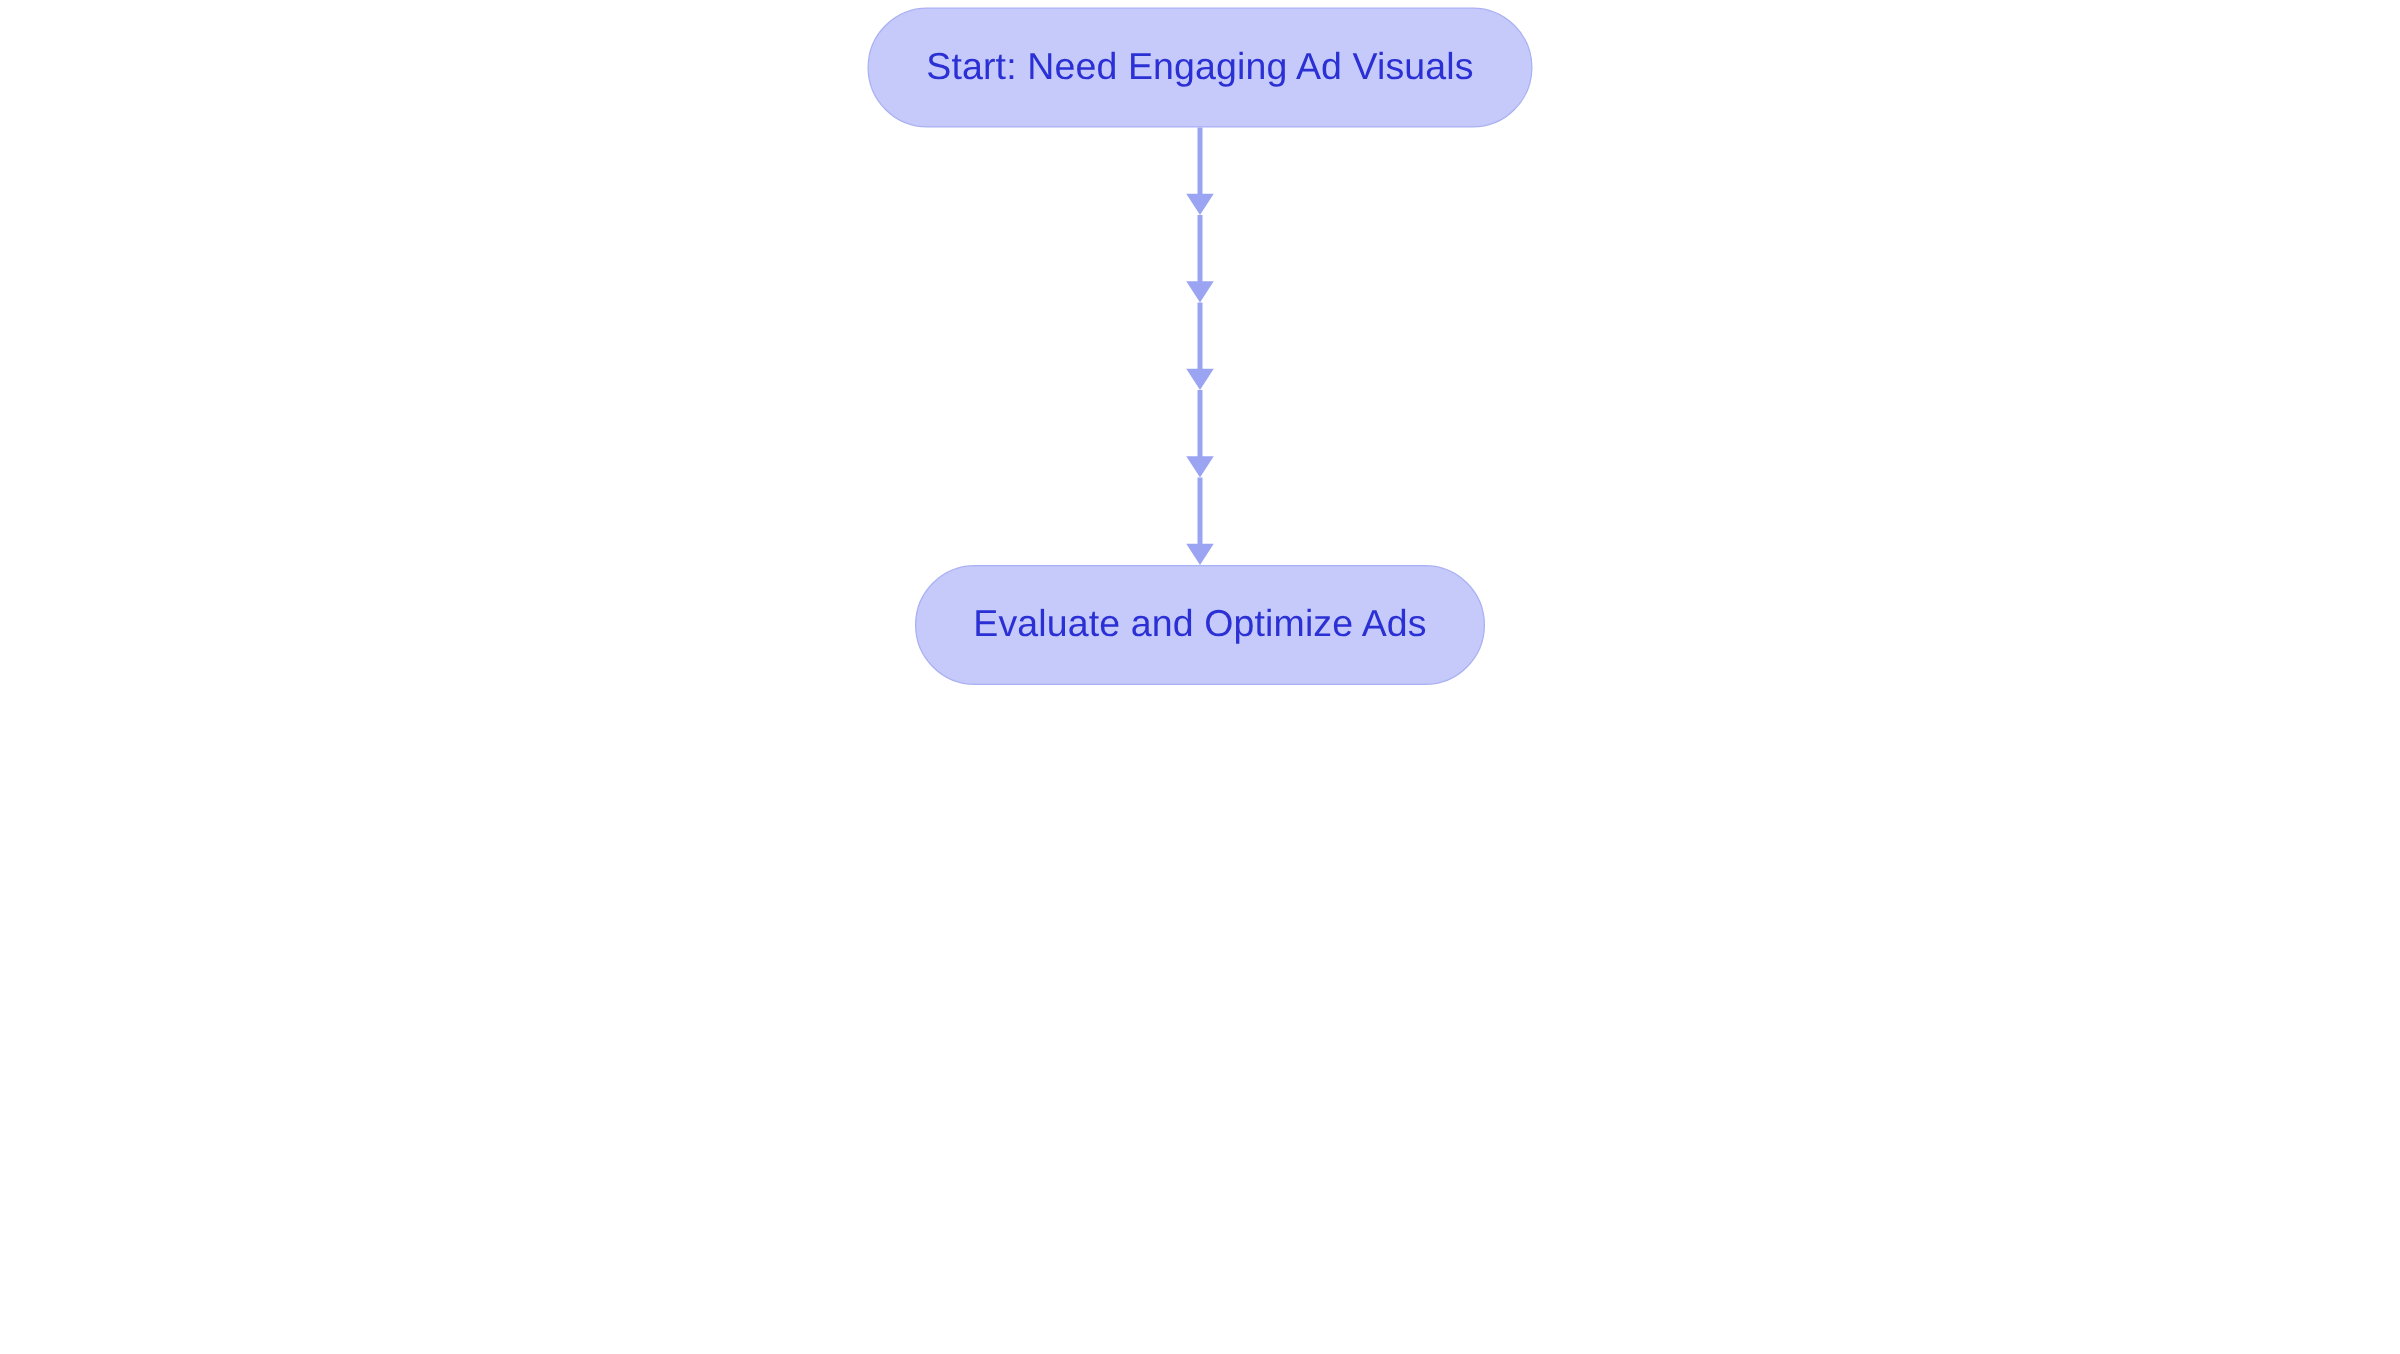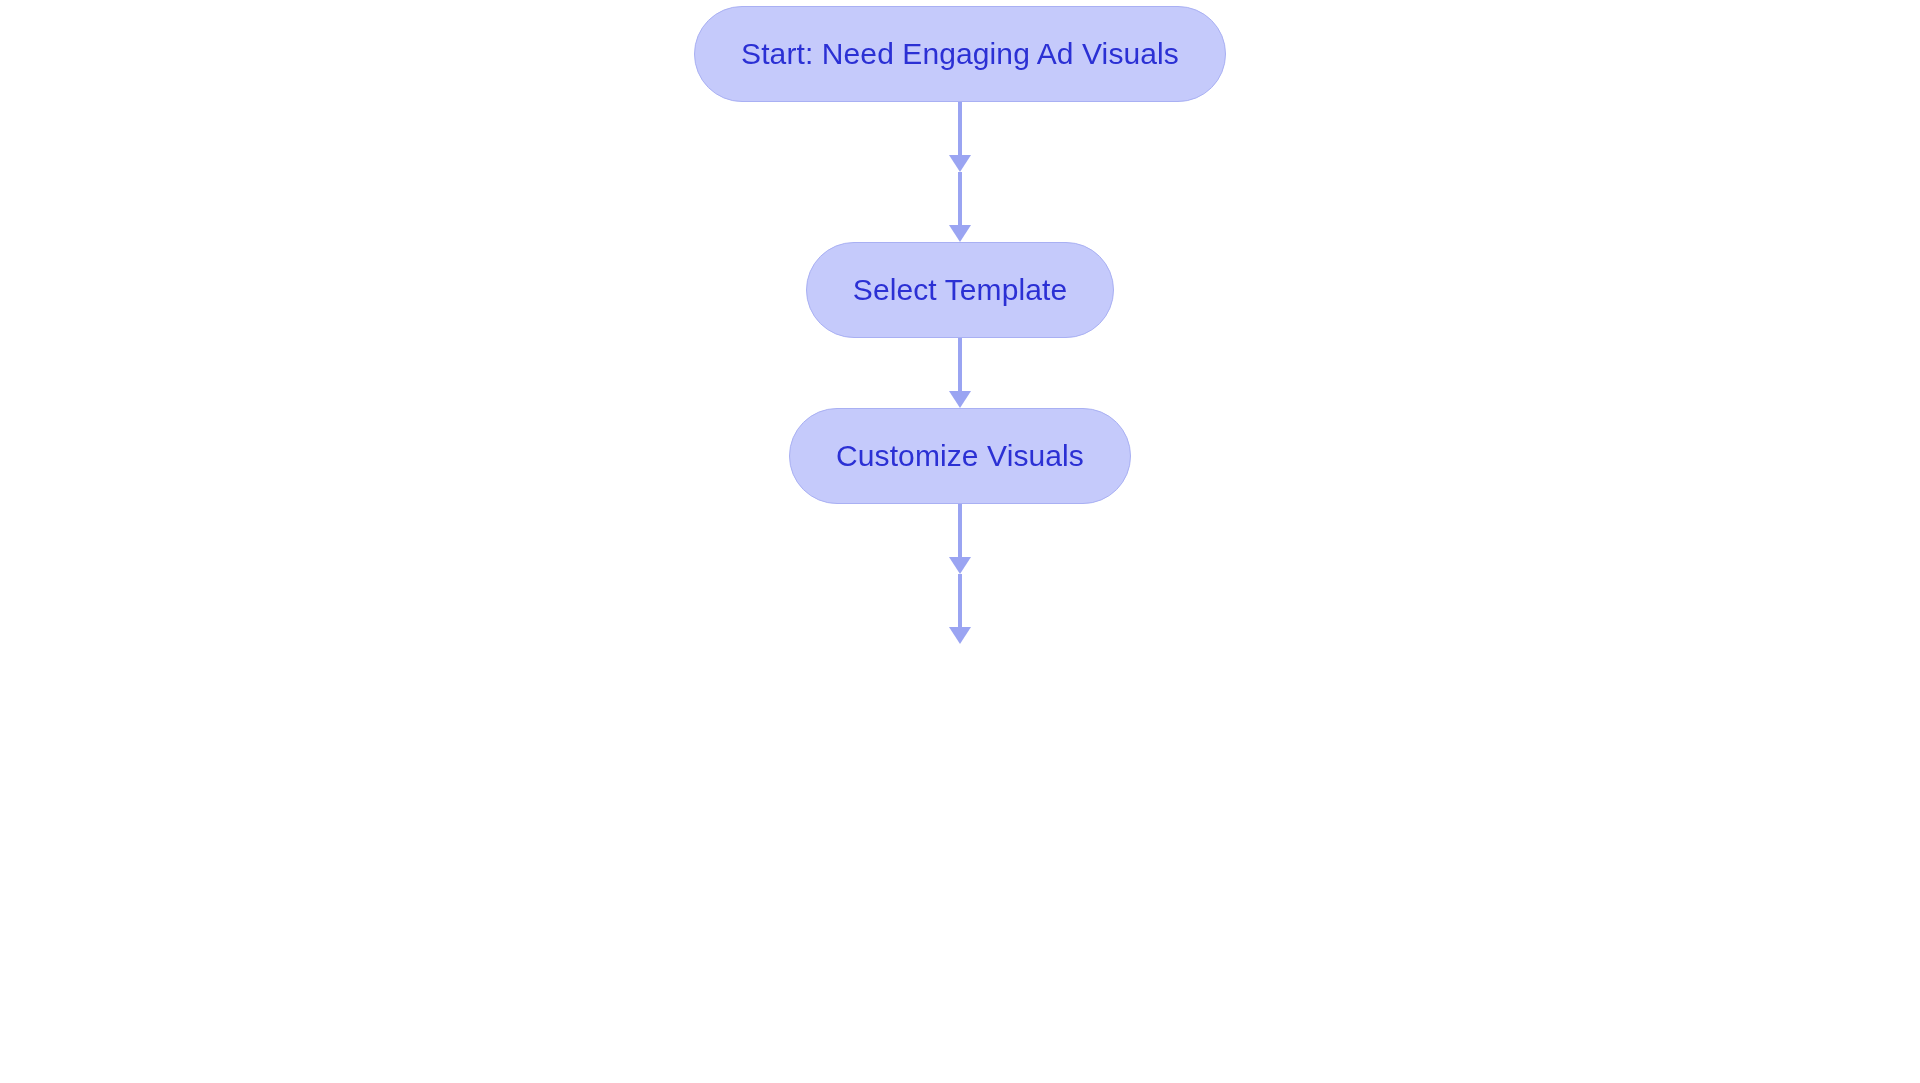--- a/index.html
+++ b/index.html
@@ -101,39 +101,36 @@
       <div class="shaft"></div>
       <div class="head"></div>
     </div>
 
 
     <div class="connector">
       <div class="shaft"></div>
       <div class="head"></div>
     </div>
 
-    <div class="node">
-      <span class="node-label">Select Template</span>
-    </div>
-
-    <div class="connector">
-      <div class="shaft"></div>
-      <div class="head"></div>
-    </div>
-
-    <div class="node">
-      <span class="node-label">Customize Visuals</span>
-    </div>
 
     <div class="connector">
       <div class="shaft"></div>
       <div class="head"></div>
     </div>
 
 
     <div class="connector">
       <div class="shaft"></div>
       <div class="head"></div>
     </div>
 
 
+    <div class="connector">
+      <div class="shaft"></div>
+      <div class="head"></div>
+    </div>
+
+    <div class="node">
+      <span class="node-label">Evaluate and Optimize Ads</span>
+    </div>
+
   </div>
 </div>
 
 </body></html>

